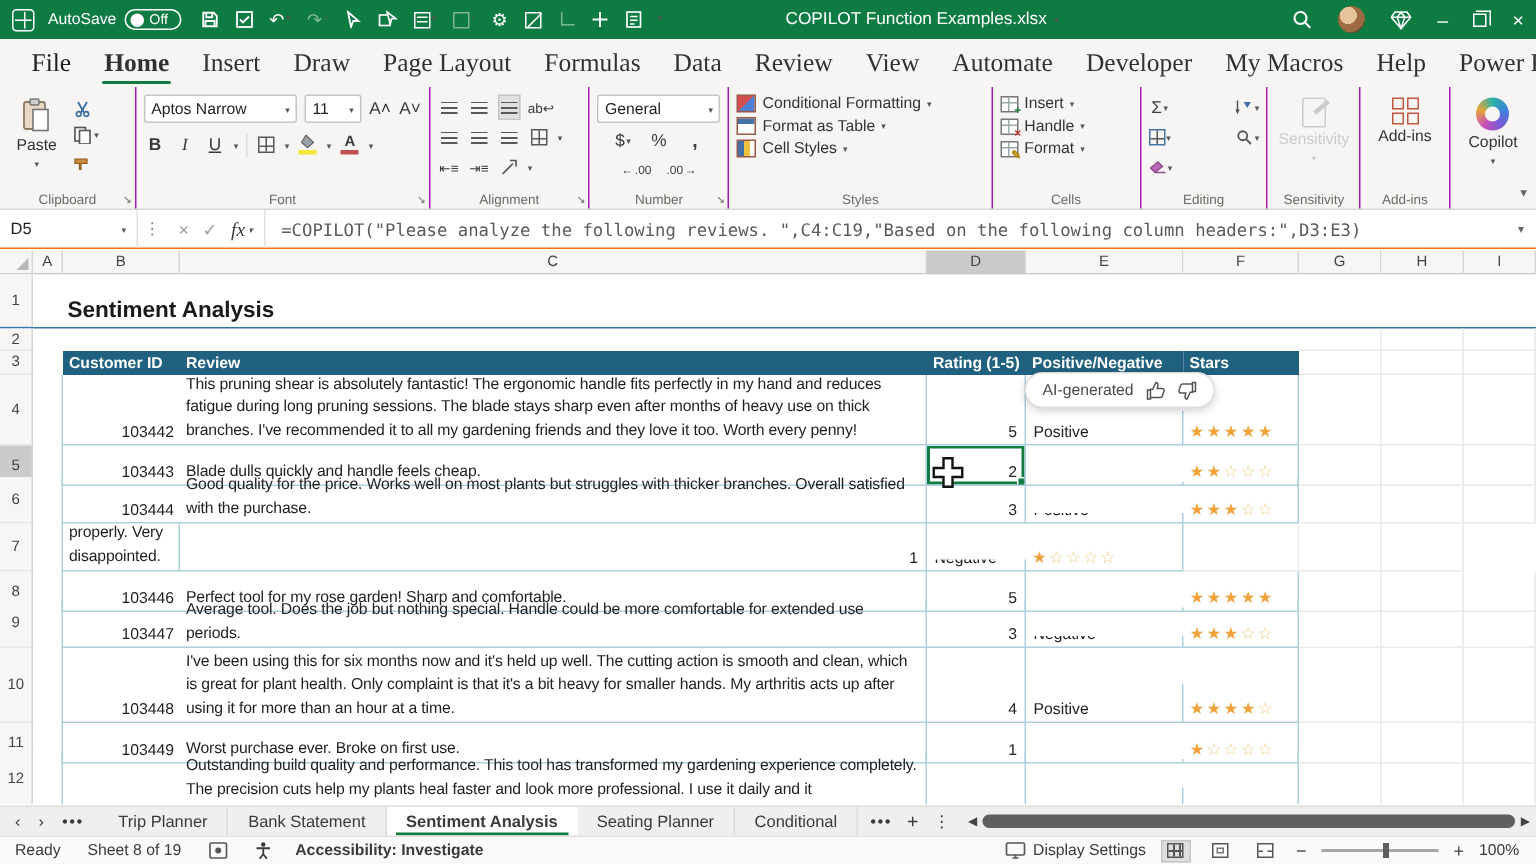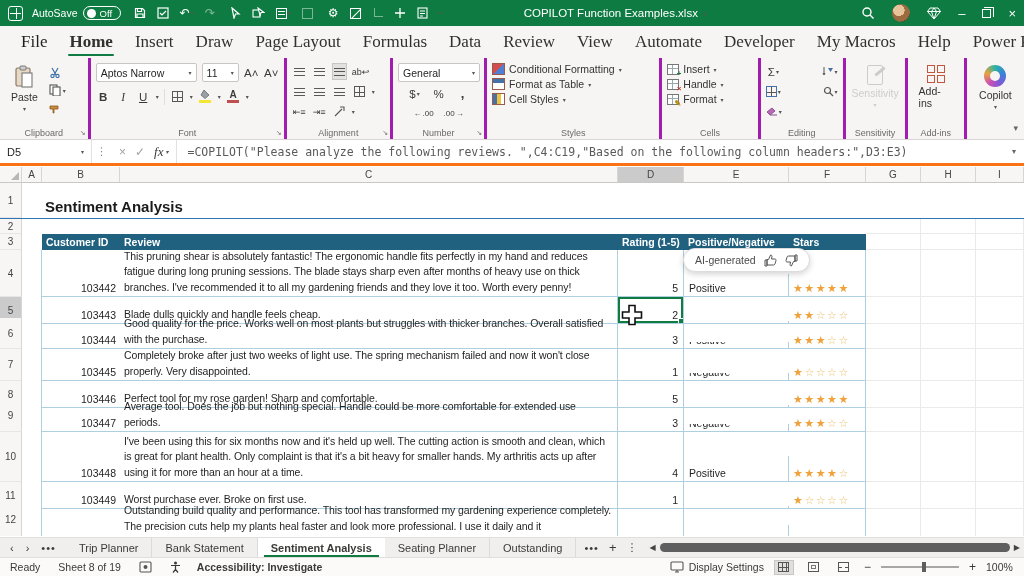--- a/index.html
+++ b/index.html
@@ -36,21 +36,21 @@
   .rtab{padding:6px 11px;font-size:17px;color:#323130;white-space:nowrap;font-family:Liberation Serif, serif;}
   .rtab.filetab{color:#1f1f1f;}
   .rtab.active{font-weight:bold;position:relative;}
   .rtab.active::after{content:"";position:absolute;left:10px;right:10px;bottom:2px;height:2.5px;background:#0E7C42;border-radius:2px;}
   .tabrow-right{margin-left:auto;display:flex;align-items:center;gap:9px;}
   .btn-comments{display:flex;align-items:center;gap:5px;background:#fff;border:1px solid #C8C6C4;border-radius:4px;padding:3px 10px;font-size:11.5px;}
   .btn-share{display:flex;align-items:center;gap:6px;background:#0E7C42;color:#fff;border-radius:4px;padding:4px 10px;font-size:11.5px;}
 
   
   .ribbon{position:absolute;top:58px;left:0;width:1024px;height:82px;background:#F7F5F4;border-bottom:1px solid #D8D6D4;display:flex;}
-  .rgroup{position:relative;border-right:3px solid #a21caf;padding:5px 5px 13px;display:flex;flex-direction:column;gap:3px;}
+  .rgroup{position:relative;border-right:1px solid #a21caf;padding:5px 5px 13px;display:flex;flex-direction:column;gap:3px;}
   .glabel{position:absolute;bottom:1px;left:0;right:0;text-align:center;font-size:9px;color:#6b6966;}
   .launcher{position:absolute;right:2px;bottom:2px;font-size:7px;color:#6b6966;}
   .rrow{display:flex;align-items:center;gap:5px;}
   .bigbtn{display:flex;flex-direction:column;align-items:center;justify-content:flex-start;gap:2px;padding:2px 6px;font-size:10.5px;color:#333;}
   .bigbtn .dd{font-size:6px;color:#555;}
   .combo{background:#fff;border:1px solid #C8C6C4;border-radius:2px;height:19px;display:flex;align-items:center;justify-content:space-between;font-size:10.5px;padding:0 4px;color:#1f1f1f;}
   .dd{font-size:6px;color:#555;}
   .ib{min-width:15px;height:17px;display:flex;align-items:center;justify-content:center;font-size:11.5px;color:#3b3a39;gap:1px;}
   .lines3{width:11px;height:8px;background:repeating-linear-gradient(to bottom,#5a5856 0 1px,transparent 1px 3.5px);}
   .bordericon{width:11px;height:11px;border:1px solid #5a5856;position:relative;}
@@ -70,21 +70,21 @@
   .dim{opacity:.45;}
   .copiloticon{width:22px;height:22px;border-radius:50%;background:conic-gradient(#2BB3A3,#3B82D9,#7A5BD6,#C94FB6,#E8A33B,#2BB3A3);position:relative;}
   .copiloticon::after{content:"";position:absolute;inset:6px;background:#F7F5F4;border-radius:50%;}
   .addinicon{width:18px;height:18px;display:grid;grid-template-columns:1fr 1fr;grid-template-rows:1fr 1fr;gap:2px;}
   .addinicon span{border:1.4px solid #C0573F;}
   .sensicon{width:16px;height:20px;border:1.4px solid #999;border-radius:2px;position:relative;}
   .sensicon::after{content:"";position:absolute;right:-4px;top:4px;width:12px;height:3px;background:#999;transform:rotate(-40deg);}
   .ribbon-collapse{position:absolute;right:6px;bottom:6px;font-size:9px;color:#666;}
 
   
-  .fbar{position:absolute;top:140px;left:0;width:1024px;height:26px;background:#fff;border-bottom:3px solid #f97316;display:flex;align-items:center;}
+  .fbar{position:absolute;top:140px;left:0;width:1024px;height:26px;background:#fff;border-bottom:1px solid #f97316;display:flex;align-items:center;}
   .namebox{width:92px;height:100%;display:flex;align-items:center;justify-content:space-between;padding:0 7px;border-right:1px solid #E4E2E0;font-size:11px;}
   .fbar .vdots{color:#8a8886;padding:0 4px;font-size:11px;}
   .fxbtns{display:flex;align-items:center;gap:9px;padding:0 8px;border-right:1px solid #E4E2E0;height:100%;}
   .fxbtns .gray{color:#A3A19F;font-size:12px;}
   .fx{font-style:italic;font-family:"Liberation Serif",serif;font-size:13px;color:#3b3a39;display:flex;align-items:center;gap:2px;}
   .ftext{flex:1;font-family:"DejaVu Sans Mono",monospace;font-size:11.5px;color:#5a5a5a;padding:0 10px;white-space:nowrap;overflow:hidden;}
   .fbar-dd{padding-right:8px;color:#666;font-size:8px;}
 
   
   .colhdrs{position:absolute;top:167px;left:0;width:1024px;height:16px;display:grid;grid-template-columns:22px 20px 78px 498px 66px 105px 77px 55px 55px 48px;}
@@ -635,21 +635,20 @@
           <span class="se">☆☆</span>
         </div>
     <div class="c gray-grid"></div>
     <div class="c gray-grid"></div>
     <div class="c gray-grid"></div>
   </div>
 
   <div class="grow" style="height: 32px;">
     <div class="c c-num">7</div>
     <div class="c tr" style="border-right-color:#AECFDF;"></div>
-    <div class="c c-id tb">103445</div>
     <div class="c c-review tb tr">Completely broke after just two weeks of light use. The spring mechanism failed and now it won't close properly. Very disappointed.</div>
     <div class="c c-rating tb tr">1</div>
     <div class="c c-sent tb tr">Negative</div>
     <div class="c c-stars tb tr">
           <span class="sf">★</span>
           <span class="se">☆☆☆☆</span>
         </div>
     <div class="c gray-grid"></div>
     <div class="c gray-grid"></div>
     <div class="c gray-grid"></div>
@@ -760,21 +759,21 @@
 <div class="sheettabs">
   <div class="tabnav">
     <span>‹</span>
     <span>›</span>
     <span style="letter-spacing:1px;">•••</span>
   </div>
   <span class="stab">Trip Planner</span>
   <span class="stab">Bank Statement</span>
   <span class="stab active">Sentiment Analysis</span>
   <span class="stab">Seating Planner</span>
-  <span class="stab">Outstanding</span>
+  <span class="stab">Conditional</span>
   <div class="tabextras">
     <span style="letter-spacing:1px;">•••</span>
     <span style="font-size:13px;">+</span>
     <span>⋮</span>
   </div>
   <div class="hscroll">
     <span class="harrow">◀</span>
     <span class="hthumb"></span>
     <span class="harrow">▶</span>
   </div>

